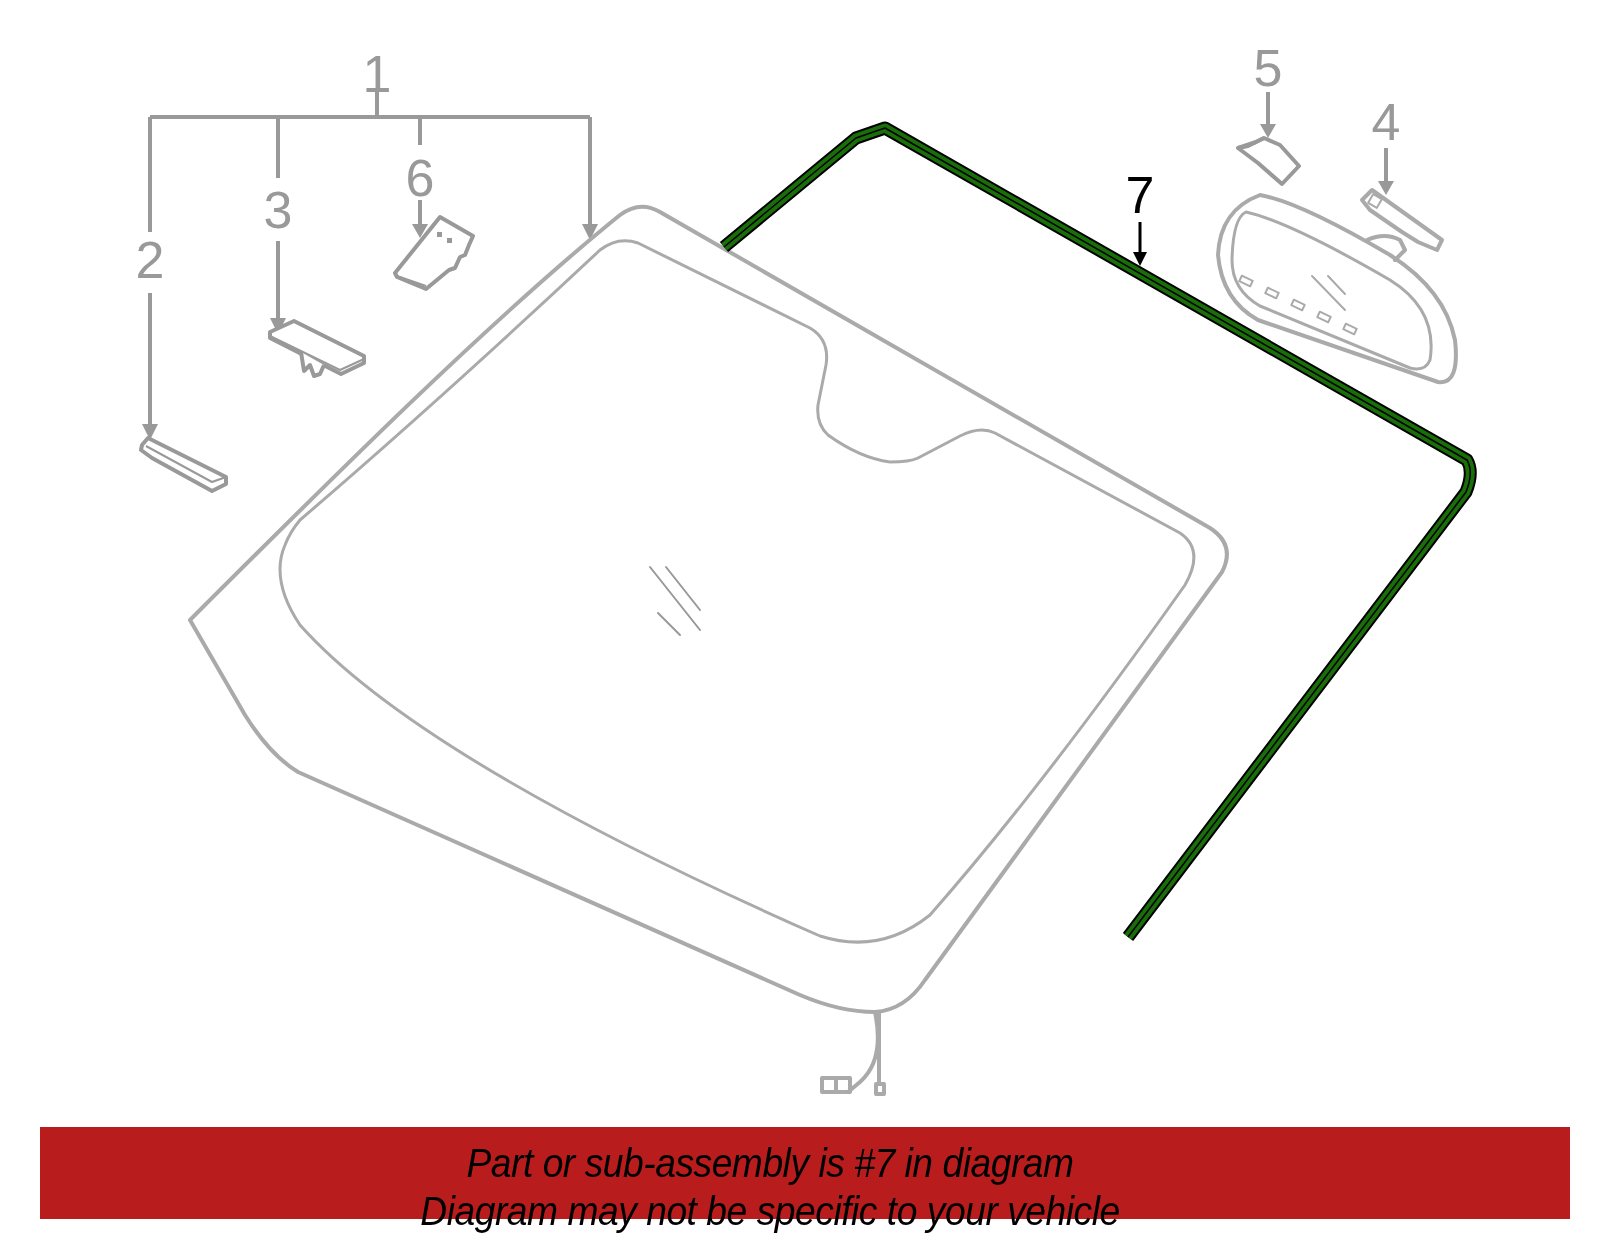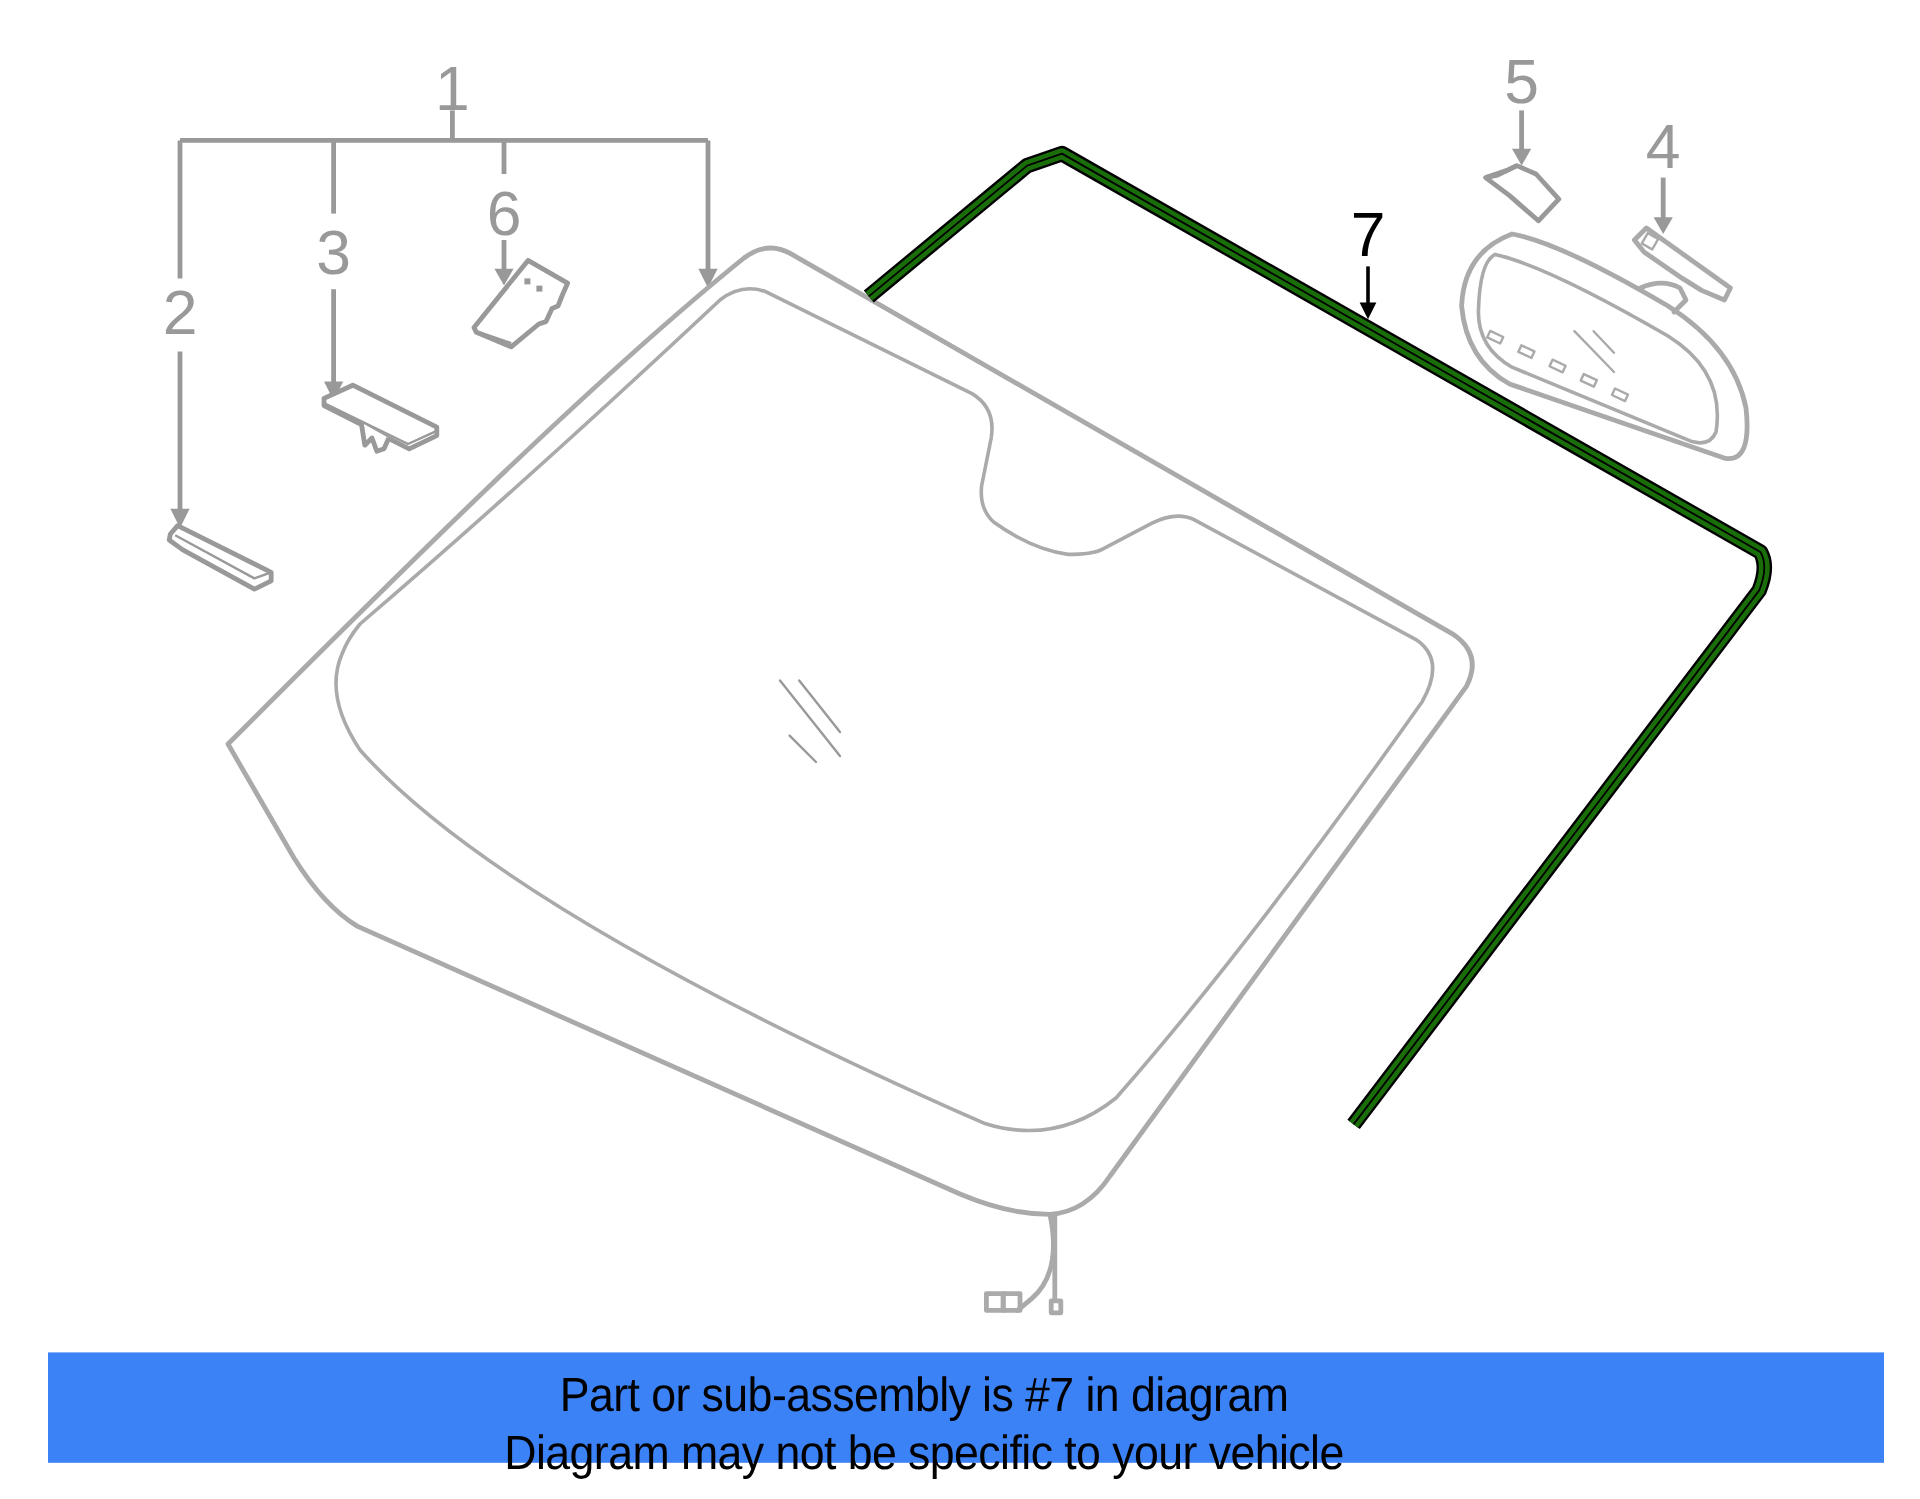--- a/index.html
+++ b/index.html
@@ -2,21 +2,21 @@
 <html><head>
 <meta charset="utf-8">
 <style>
   html, body { margin: 0; padding: 0; background: #ffffff; }
   body { width: 1600px; height: 1249px; position: relative; overflow: hidden;
          font-family: "Liberation Sans", sans-serif; }
   #diagram { position: absolute; left: 0; top: 0; width: 1600px; height: 1249px; }
   .callout { font-family: "Liberation Sans", sans-serif; font-size: 52px; fill: #999999; }
   .callout.active { fill: #000000; }
   .banner { position: absolute; left: 40px; top: 1127px; width: 1530px; height: 92px;
-            background: #3b82f6; color: #000; text-align: center; }
+            background: #b91c1c; color: #000; text-align: center; font-style: italic; }
   .banner .line { font-size: 40px; line-height: 48px; letter-spacing: -0.5px;
                   transform: scaleX(0.93); transform-origin: center; }
   .banner .l1 { margin-top: 12px; padding-left: 0px; margin-left: -70px; }
   .banner .l2 { margin-left: -70px; }
 </style>
 </head>
 <body>
 
 <svg id="diagram" viewBox="0 0 1600 1249" xmlns="http://www.w3.org/2000/svg">
   <defs>

